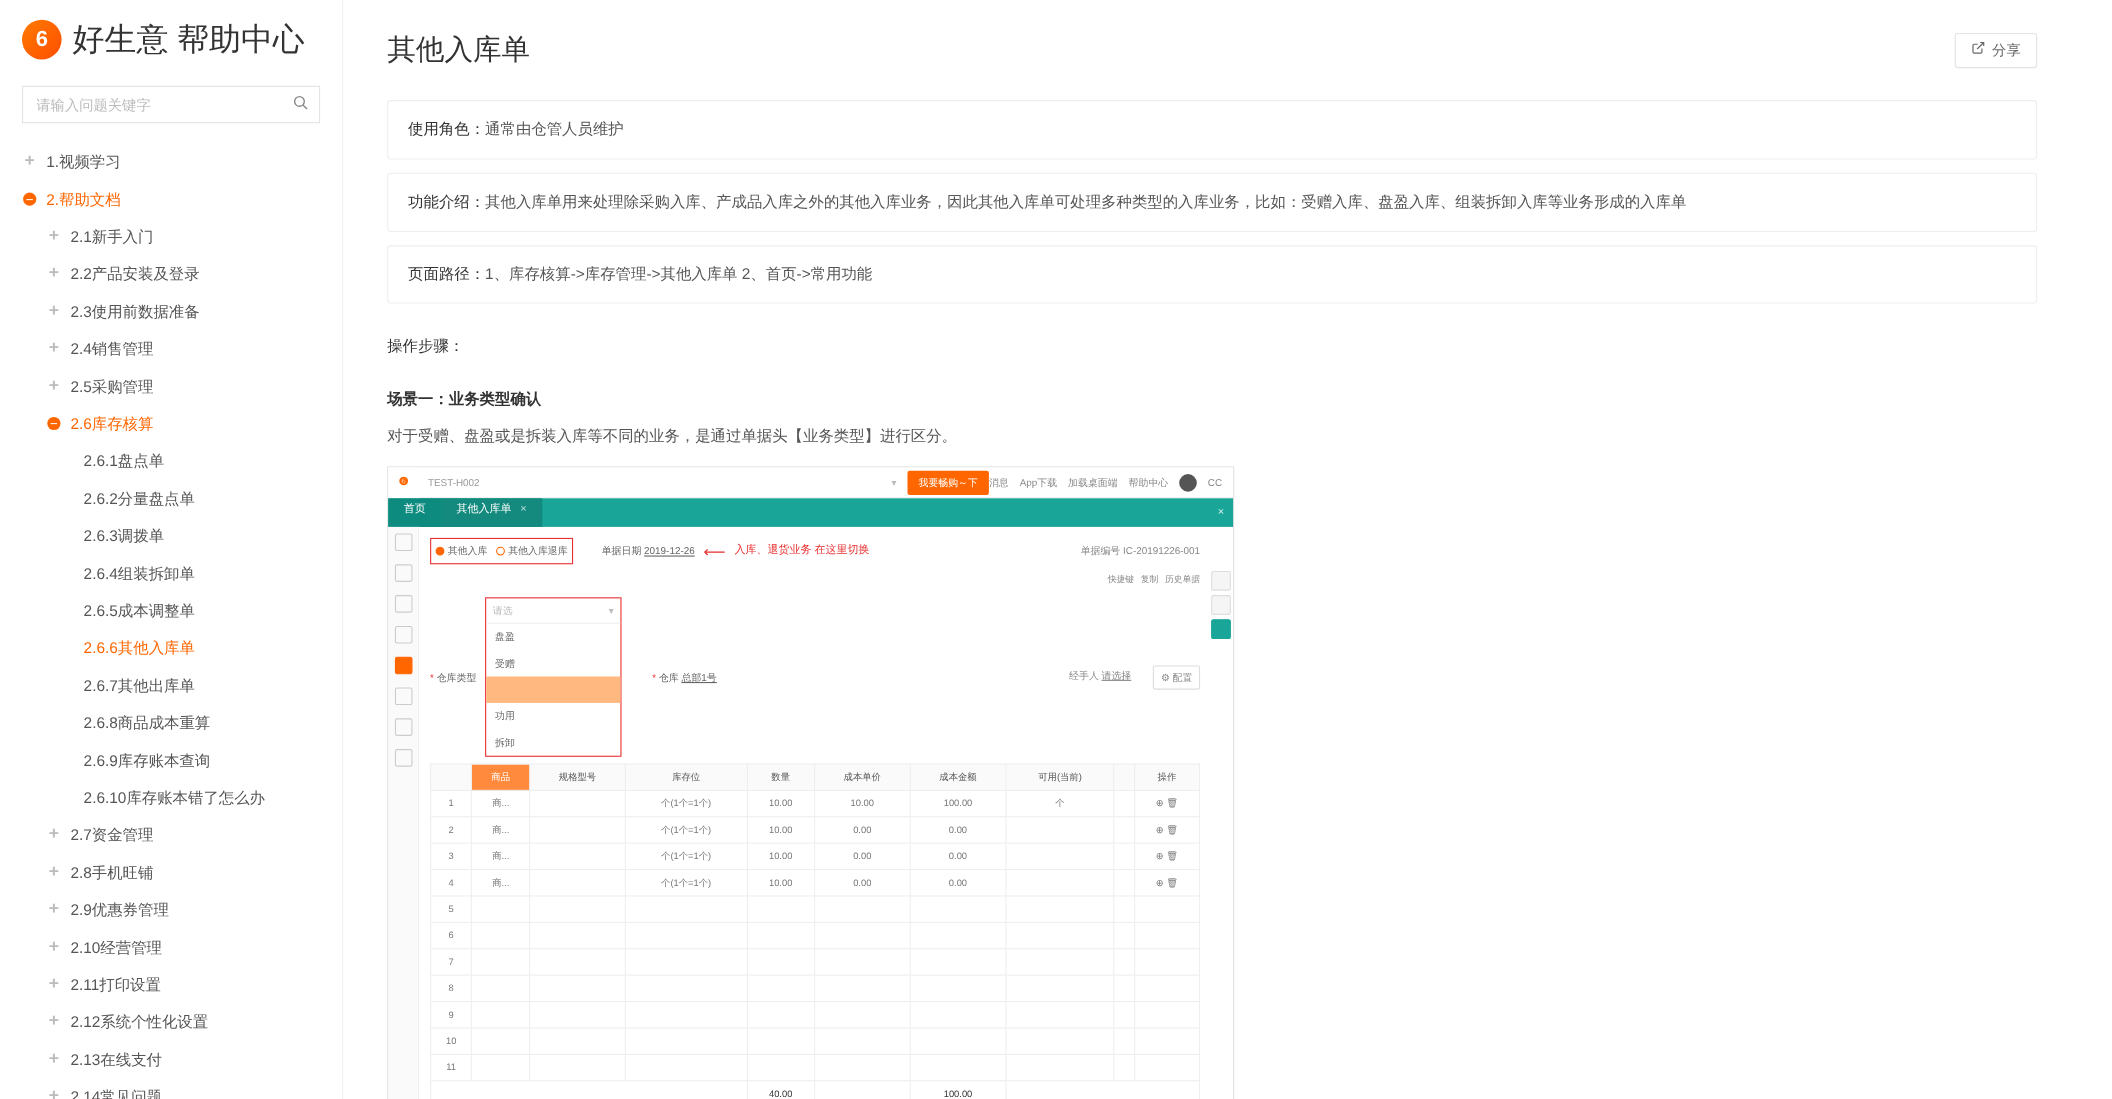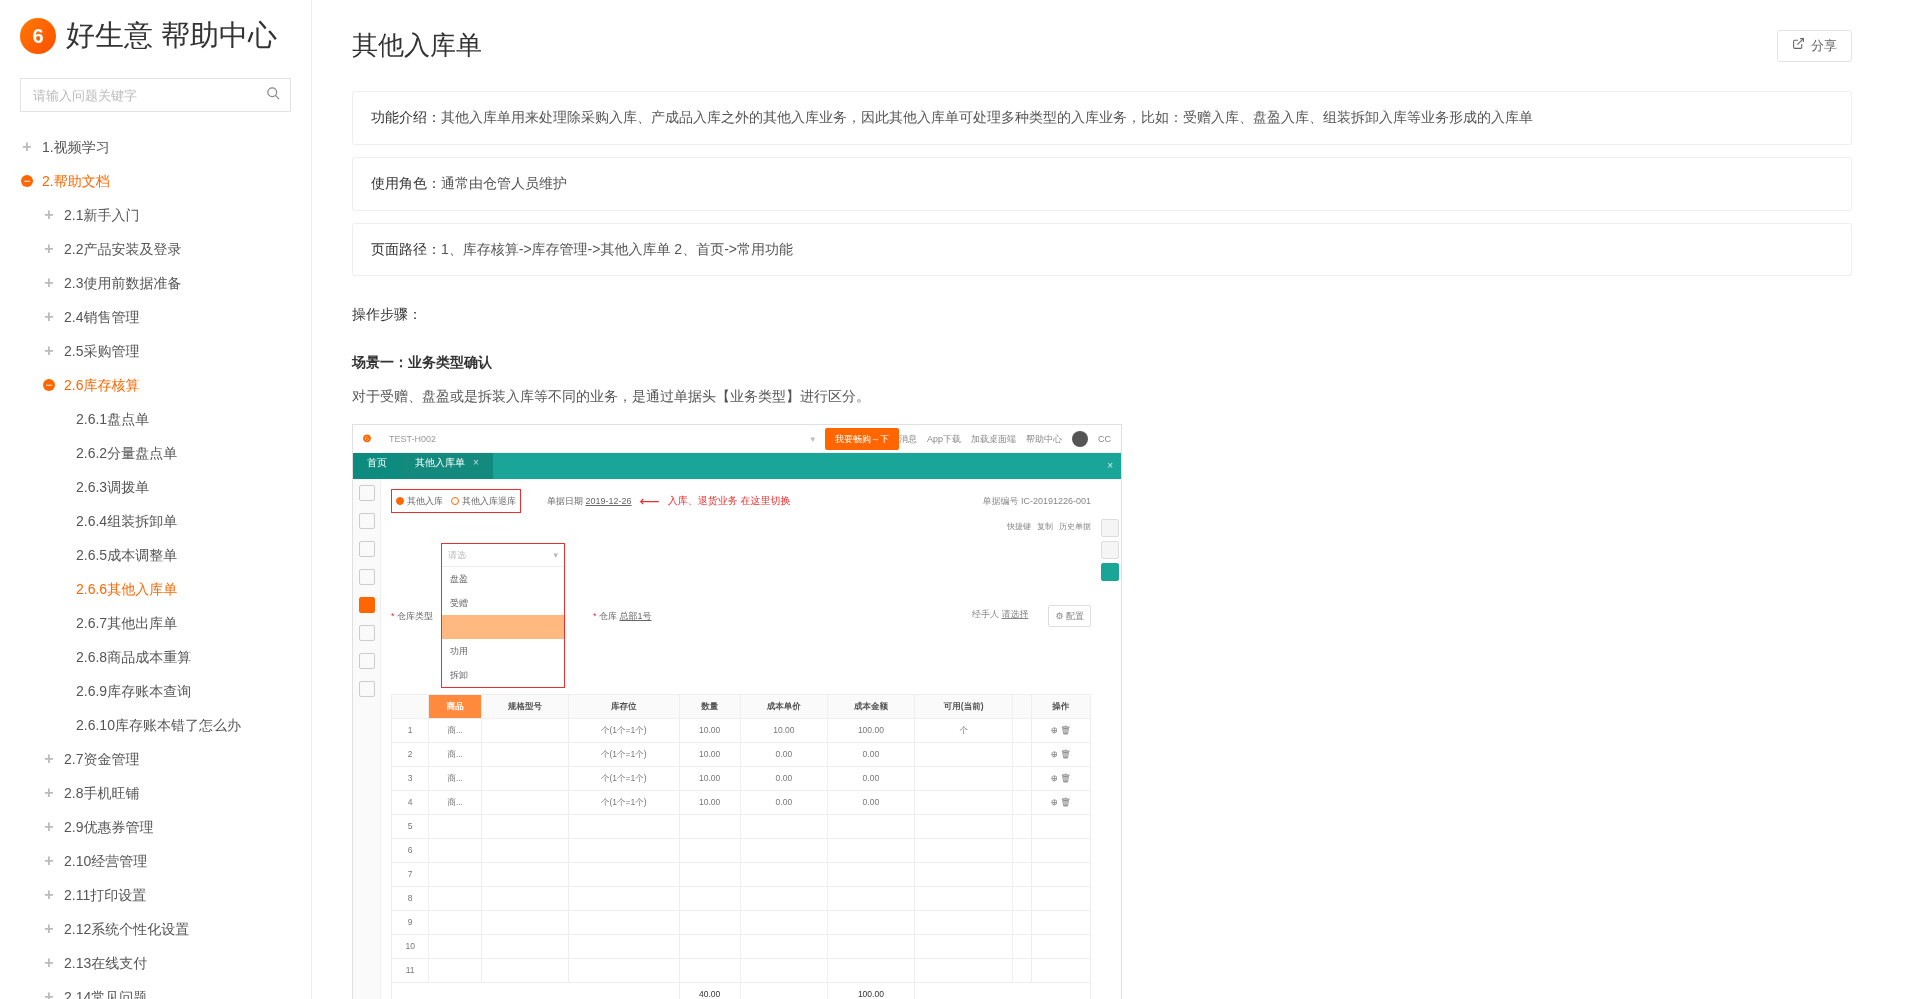--- a/index.html
+++ b/index.html
@@ -62,21 +62,21 @@
 .ss-row2{display:flex;align-items:center;gap:8px;font-size:9px;margin-bottom:6px}
 .ss-row2 .lbl::before{content:"* ";color:#e93030}
 .ss-dropdown{border:1.5px solid #e93030;width:124px;position:relative;background:#fff;z-index:2}
 .ss-dd-head{padding:2px 6px;display:flex;justify-content:space-between;border-bottom:1px solid #eee;color:#bbb}
 .ss-dd-list{font-size:9px}
 .ss-dd-item{padding:3px 8px}
 .ss-dd-item.sel{background:#ffb980;color:#fff}
 .ss-form-right{margin-left:auto;display:flex;gap:20px;font-size:9px;color:#888}
 .ss-table{width:100%;border-collapse:collapse;margin-top:4px}
 .ss-table th,.ss-table td{border:1px solid #eee;padding:3px 4px;font-size:8.5px;text-align:center;color:#777;height:20px}
-.ss-table th{background:#fafafa;color:#555;font-weight:bold}
+.ss-table th{background:#fafafa;color:#555;font-weight:normal}
 .ss-table th.orange{background:#ff8a3d;color:#fff}
 .ss-table .totals td{color:#333}
 .ss-arrow-diag{color:#e93030;font-size:18px;position:absolute;left:80px;top:134px;transform:rotate(-35deg)}
 .ss-right-tools{width:20px;display:flex;flex-direction:column;gap:4px;padding-top:40px}
 .ss-rt{width:18px;height:18px;background:#f5f5f5;border:1px solid #ddd;border-radius:2px}
 .ss-rt.active{background:#19a598;border-color:#19a598}
 </style>
 </head>
 <body>
 
@@ -184,24 +184,24 @@
         <span><svg width="13" height="13" viewBox="0 0 24 24" fill="none" stroke="currentColor" stroke-width="2">
               <path d="M15 3h6v6"></path>
               <path d="M10 14L21 3"></path>
               <path d="M18 13v6a2 2 0 01-2 2H5a2 2 0 01-2-2V8a2 2 0 012-2h6"></path>
             </svg></span>
         <span>分享</span>
       </button>
     </div>
 
     <div class="info-box">
+      <span class="label">使用角色：</span><span>通常由仓管人员维护</span>
+    </div>
+    <div class="info-box">
       <span class="label">功能介绍：</span><span>其他入库单用来处理除采购入库、产成品入库之外的其他入库业务，因此其他入库单可处理多种类型的入库业务，比如：受赠入库、盘盈入库、组装拆卸入库等业务形成的入库单</span>
-    </div>
-    <div class="info-box">
-      <span class="label">使用角色：</span><span>通常由仓管人员维护</span>
     </div>
     <div class="info-box">
       <span class="label">页面路径：</span><span>1、库存核算-&gt;库存管理-&gt;其他入库单 2、首页-&gt;常用功能</span>
     </div>
 
     <div class="content">
       <div class="sec-label">操作步骤：</div>
       <div class="scene">场景一：业务类型确认</div>
       <p>对于受赠、盘盈或是拆装入库等不同的业务，是通过单据头【业务类型】进行区分。</p>
 

